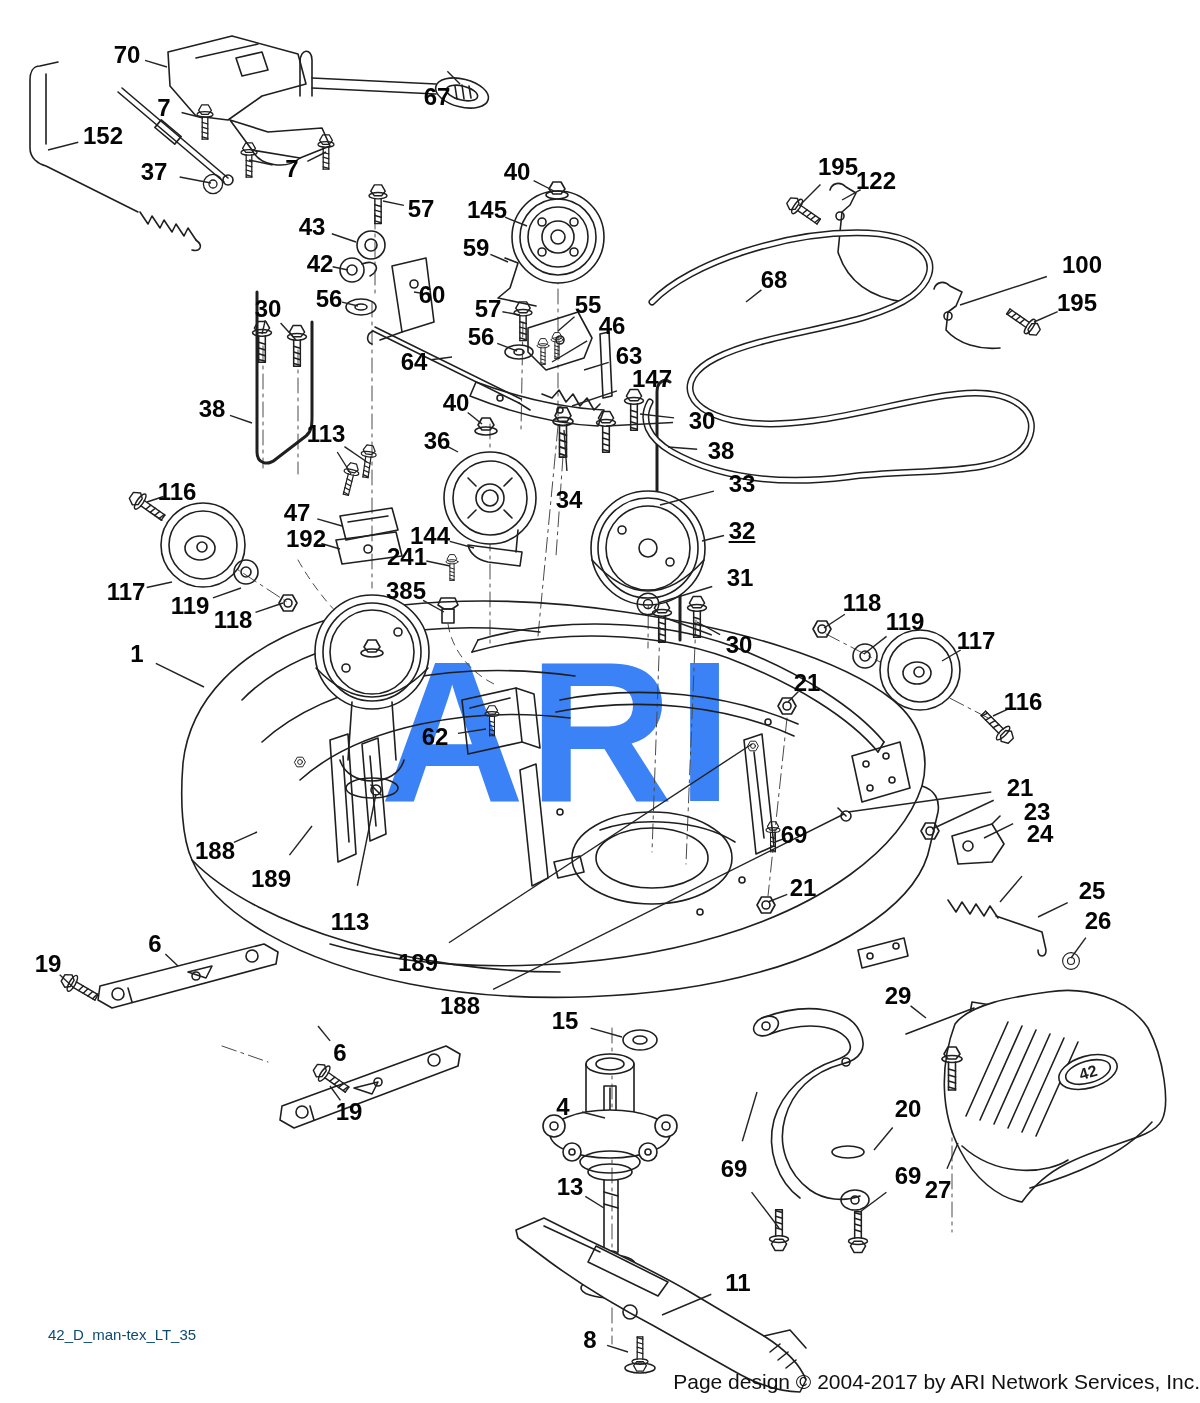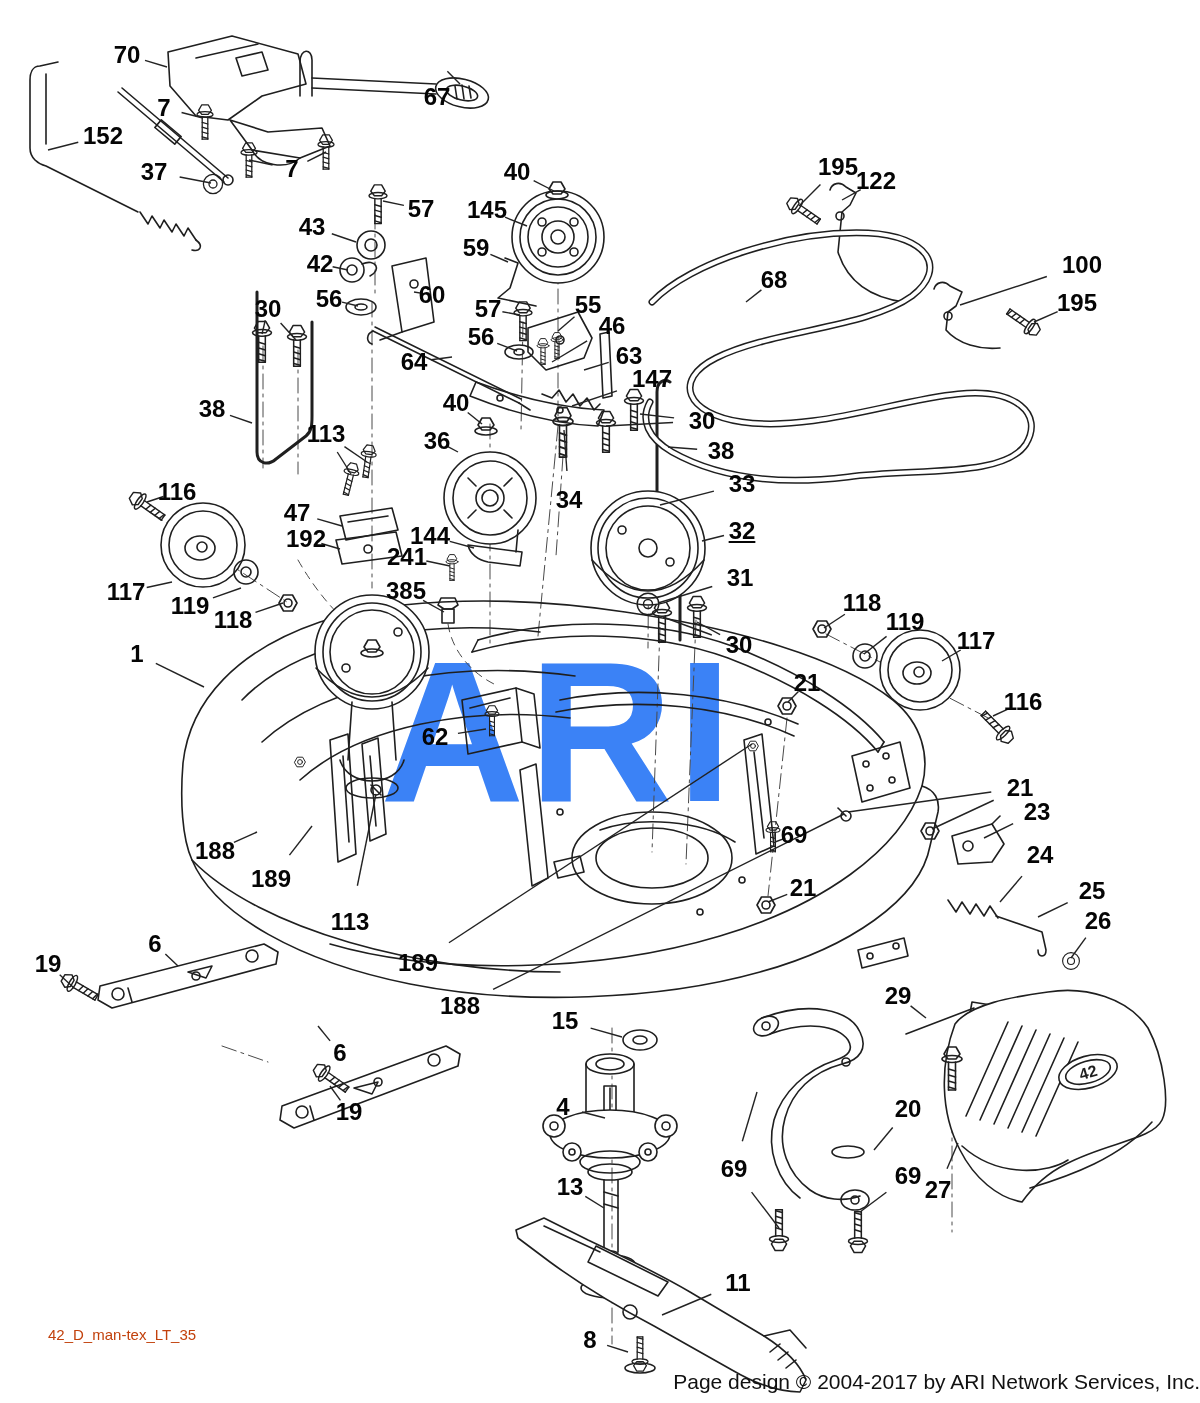--- a/index.html
+++ b/index.html
@@ -5,21 +5,21 @@
   html,body{margin:0;padding:0;background:#fff;}
   .stage{position:relative;width:1200px;height:1403px;background:#ffffff;overflow:hidden;
          font-family:"Liberation Sans",sans-serif;}
   .watermark{position:absolute;left:380px;top:632px;font-size:200px;font-weight:bold;
              color:#3b82f6;letter-spacing:4px;line-height:1;z-index:0;user-select:none;}
   svg.art{position:absolute;left:0;top:0;z-index:1;}
   svg.leaders{position:absolute;left:0;top:0;z-index:2;}
   svg.leaders line{stroke:#232323;stroke-width:1.4;}
   #callouts .callout{position:absolute;transform:translate(-50%,-50%);font-weight:bold;
              font-size:24px;color:#050505;z-index:3;white-space:nowrap;}
-  .diagram-code{position:absolute;left:48px;top:1326px;font-size:15px;color:#c2410c;z-index:3;}
+  .diagram-code{position:absolute;left:48px;top:1326px;font-size:15px;color:#0c4a6e;z-index:3;}
   .footer{position:absolute;left:0;top:1370px;width:100%;text-align:right;font-size:21px;
           color:#111;z-index:3;}
 </style>
 </head>
 <body>
 
 <div class="stage">
 
   <div class="watermark">ARI</div>
 
@@ -563,21 +563,21 @@
       <span class="callout" style="left: 976px; top: 641px;">117</span>
       <span class="callout" style="left: 739px; top: 645px;">30</span>
       <span class="callout" style="left: 137px; top: 654px;">1</span>
       <span class="callout" style="left: 807px; top: 683px;">21</span>
       <span class="callout" style="left: 1023px; top: 702px;">116</span>
       <span class="callout" style="left: 435px; top: 737px;">62</span>
       <span class="callout" style="left: 1020px; top: 788px;">21</span>
       <span class="callout" style="left: 1037px; top: 812px;">23</span>
       <span class="callout" style="left: 794px; top: 835px;">69</span>
       <span class="callout" style="left: 215px; top: 851px;">188</span>
-      <span class="callout" style="left: 1040px; top: 855px;">24</span>
+      <span class="callout" style="left: 1040px; top: 834px;">24</span>
       <span class="callout" style="left: 271px; top: 879px;">189</span>
       <span class="callout" style="left: 1092px; top: 891px;">25</span>
       <span class="callout" style="left: 803px; top: 888px;">21</span>
       <span class="callout" style="left: 1098px; top: 921px;">26</span>
       <span class="callout" style="left: 350px; top: 922px;">113</span>
       <span class="callout" style="left: 155px; top: 944px;">6</span>
       <span class="callout" style="left: 48px; top: 964px;">19</span>
       <span class="callout" style="left: 418px; top: 963px;">189</span>
       <span class="callout" style="left: 898px; top: 996px;">29</span>
       <span class="callout" style="left: 460px; top: 1006px;">188</span>

